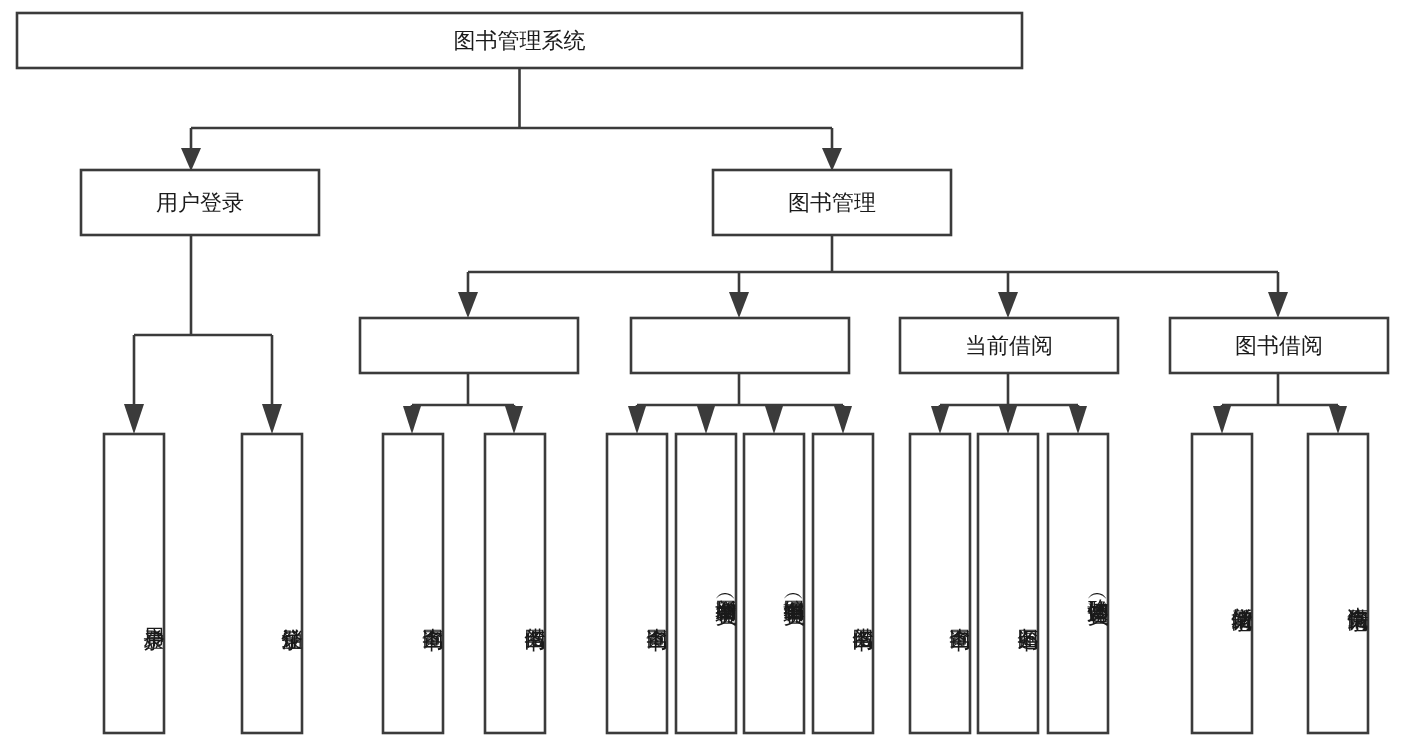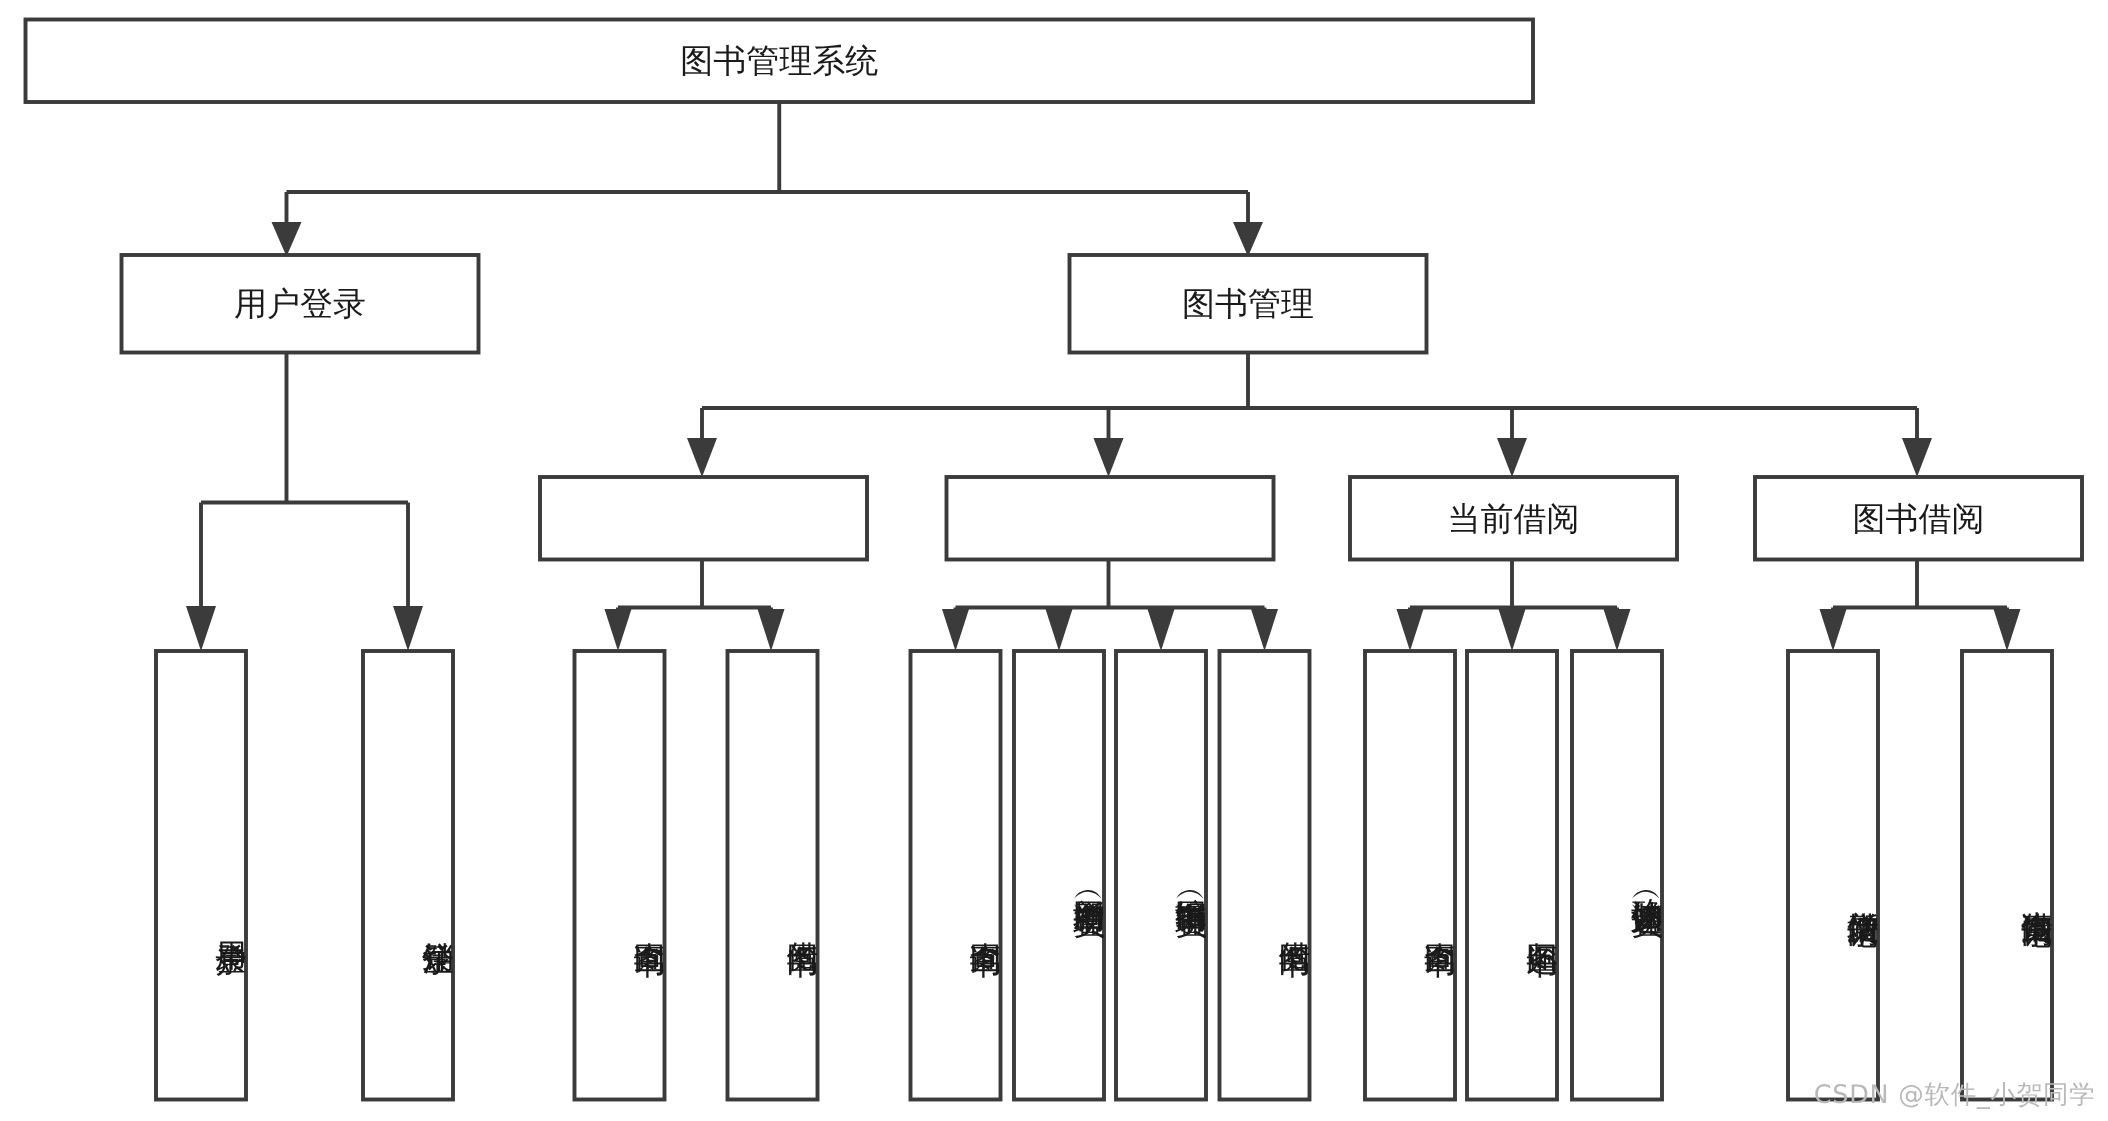--- a/index.html
+++ b/index.html
@@ -207,14 +207,13 @@
   <div class="vlabel-wrap" style="left:744px; top:442px; width:60px; height:288px;">编辑图书（管理员）</div>
   <div class="vlabel-wrap" style="left:813px; top:498px; width:60px; height:230px;">借阅图书</div>
 
   <div class="vlabel-wrap" style="left:910px; top:498px; width:60px; height:230px;">查询图书</div>
   <div class="vlabel-wrap" style="left:978px; top:498px; width:60px; height:230px;">归还图书</div>
   <div class="vlabel-wrap" style="left:1048px; top:442px; width:60px; height:288px;">确认归还（管理员）</div>
 
   <div class="vlabel-wrap" style="left:1192px; top:458px; width:60px; height:270px;">新增借阅记录</div>
   <div class="vlabel-wrap" style="left:1308px; top:458px; width:60px; height:270px;">查询借阅记录</div>
 
-  <div id="watermark">CSDN @软件_小贺同学</div>
 </div>
 
 </body></html>

